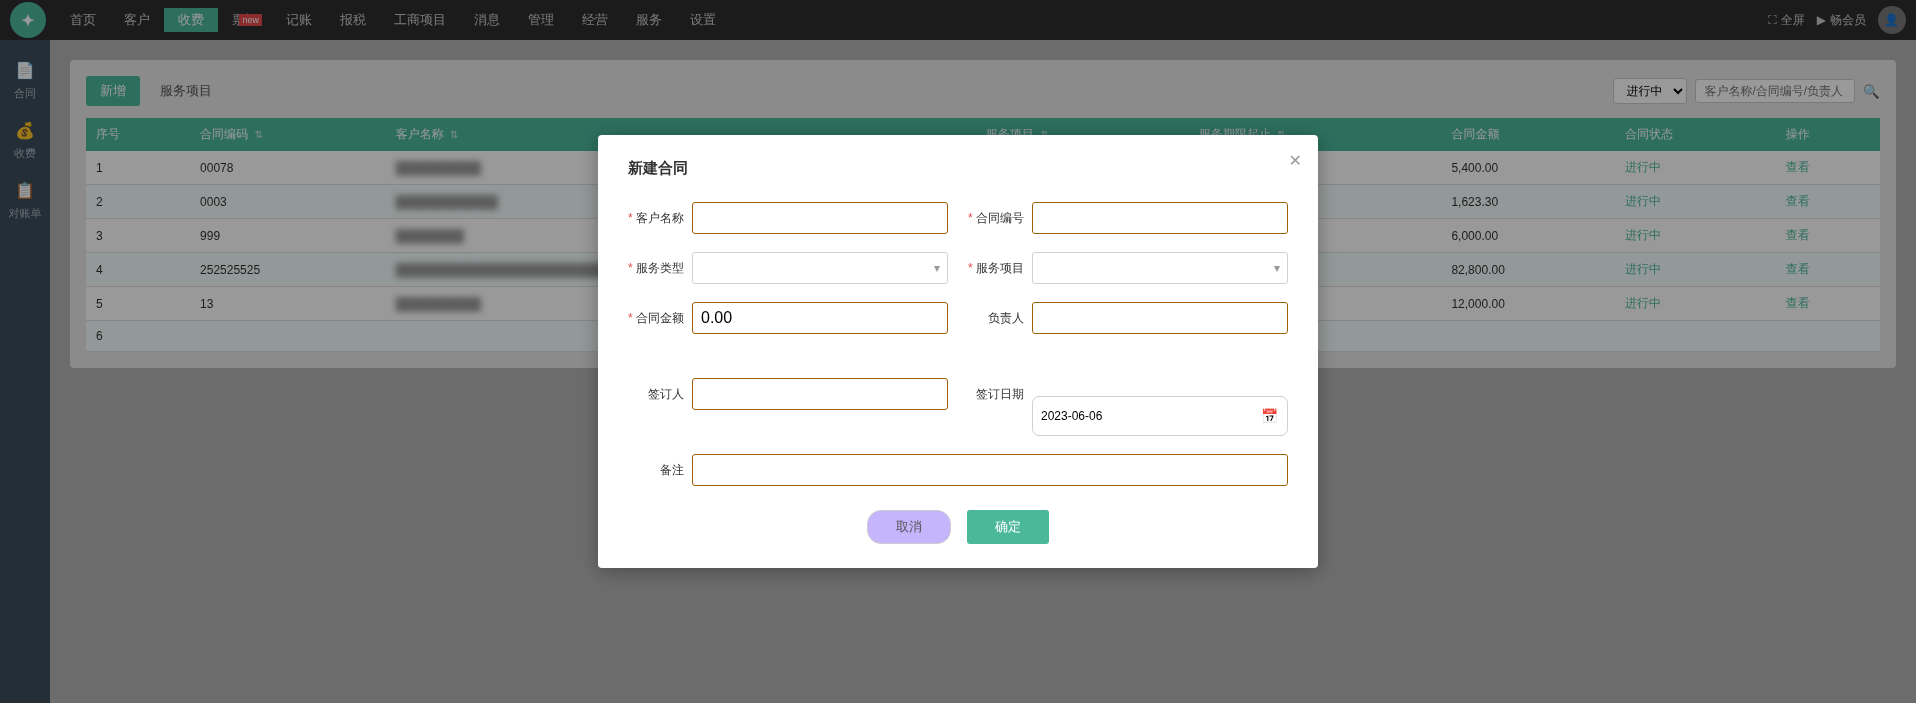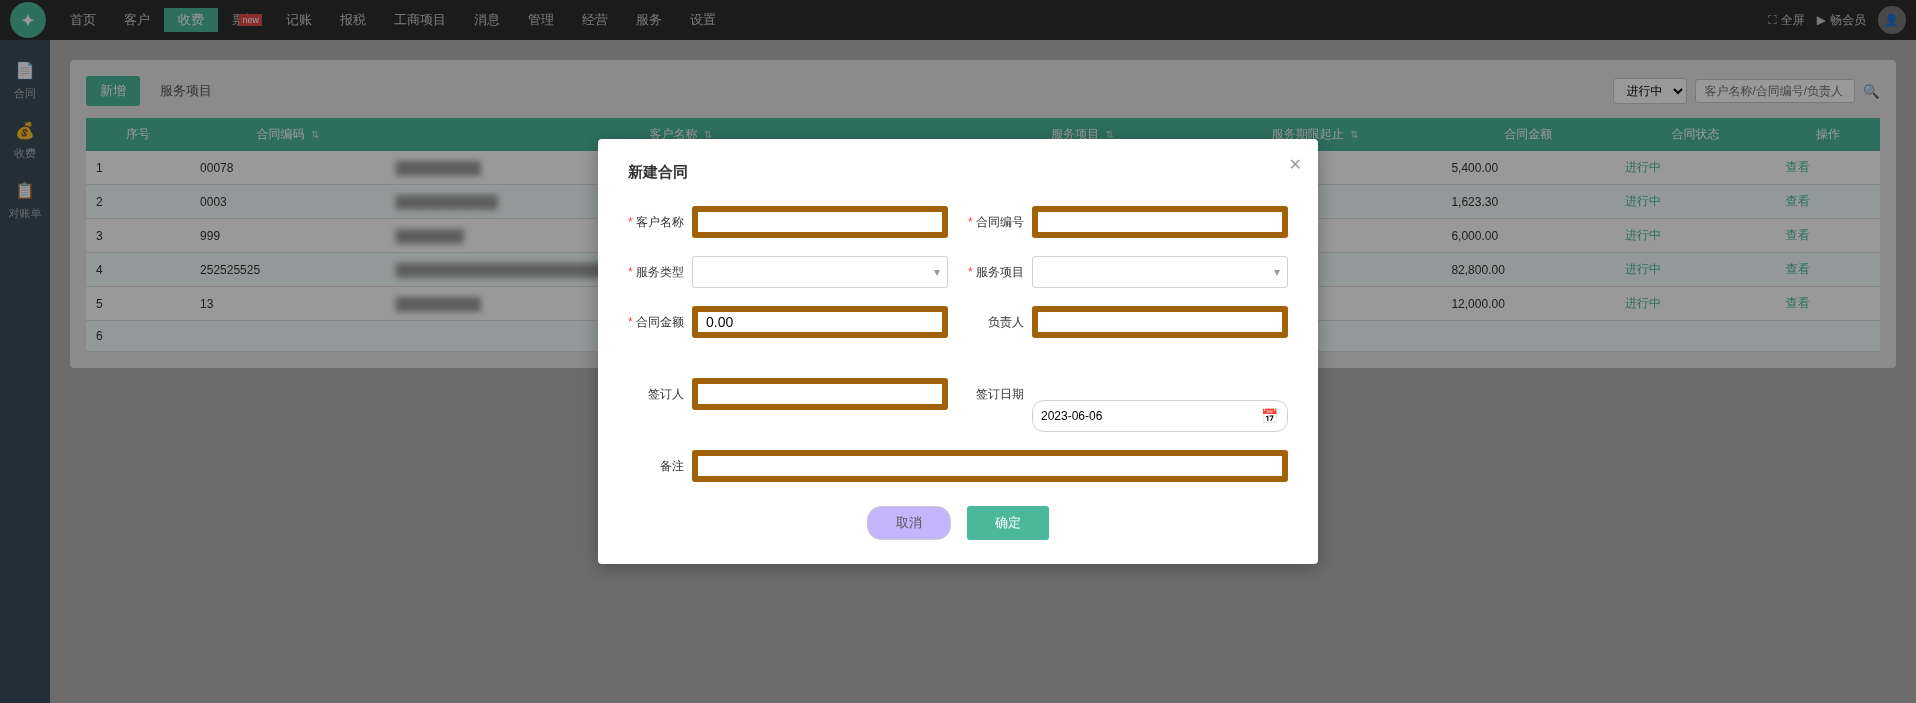--- a/index.html
+++ b/index.html
@@ -162,21 +162,21 @@
       width: 100%;
       border-collapse: collapse;
       font-size: 12px;
     }
     .data-table thead tr {
       background: #4bb89c;
       color: white;
     }
     .data-table thead th {
       padding: 8px 10px;
-      text-align: center;
+      text-align: left;
       font-weight: normal;
       white-space: nowrap;
     }
     .data-table tbody tr {
       background: white;
       border-bottom: 1px solid #e0e0e0;
     }
     .data-table tbody tr:nth-child(even) {
       background: #f5fffe;
     }
@@ -247,24 +247,24 @@
       white-space: nowrap;
       min-width: 56px;
       text-align: right;
     }
     .form-label.required::before {
       content: '* ';
       color: #e84c4c;
     }
     .form-input {
       flex: 1;
-      border: 6px solid #a16207;
+      border: 1px solid #a16207;
       border-radius: 3px;
       padding: 6px 8px;
-      font-size: 14px;
+      font-size: 16px;
       outline: none;
       height: 32px;
     }
     .form-select-wrapper {
       flex: 1;
       position: relative;
     }
     .form-select-wrapper select {
       width: 100%;
       border: 1px solid #d0d0d0;
@@ -314,22 +314,22 @@
       color: #aaa;
       font-size: 14px;
       cursor: pointer;
       margin-left: 4px;
     }
     .date-field-wrapper {
       flex: 1;
       display: flex;
       align-items: center;
       border: 1px solid #d0d0d0;
-      border-radius: 12px;
-      height: 32px;
+      border-radius: 7px;
+      height: 40px;
       padding: 0 8px;
       background: white;
       margin-top: 44px;
     }
     .date-field-wrapper input {
       border: none; outline: none;
       font-size: 12px; flex: 1;
       background: transparent;
     }
     

